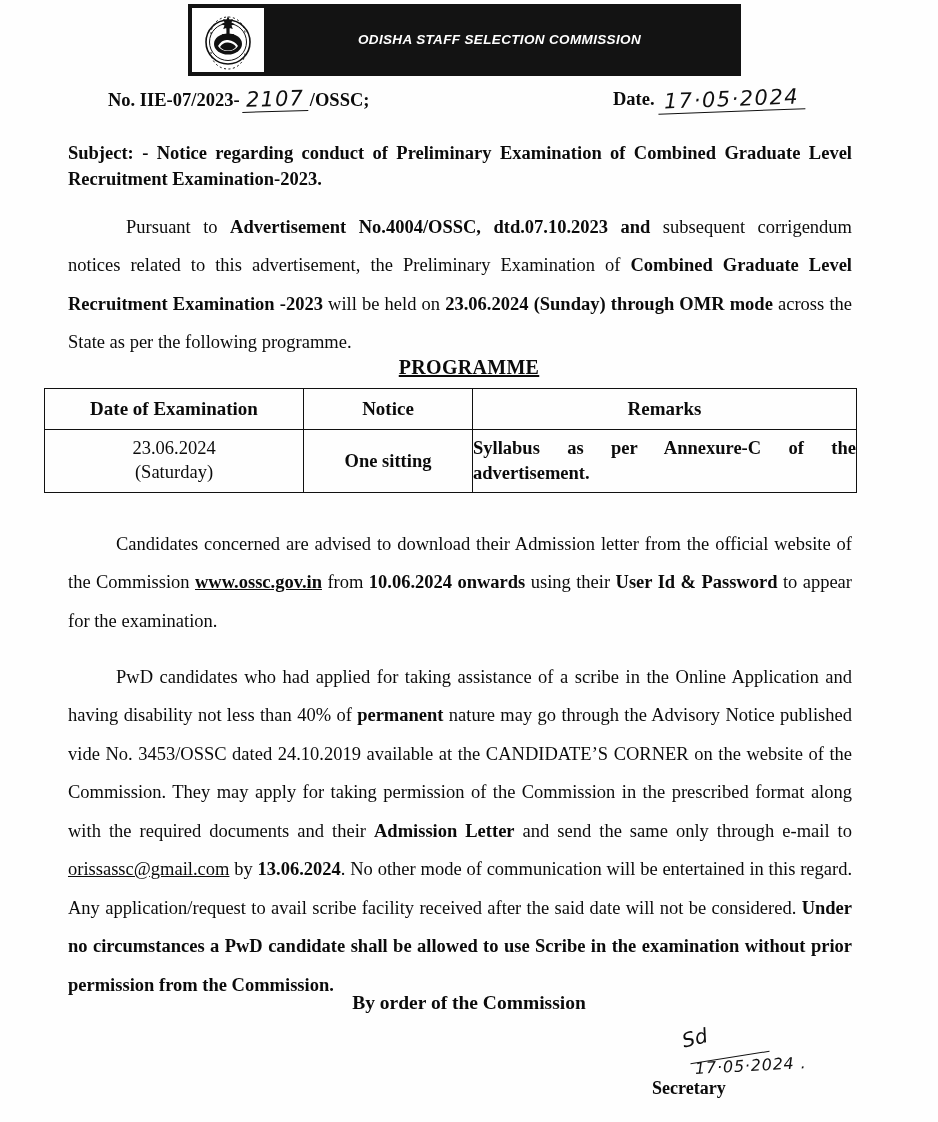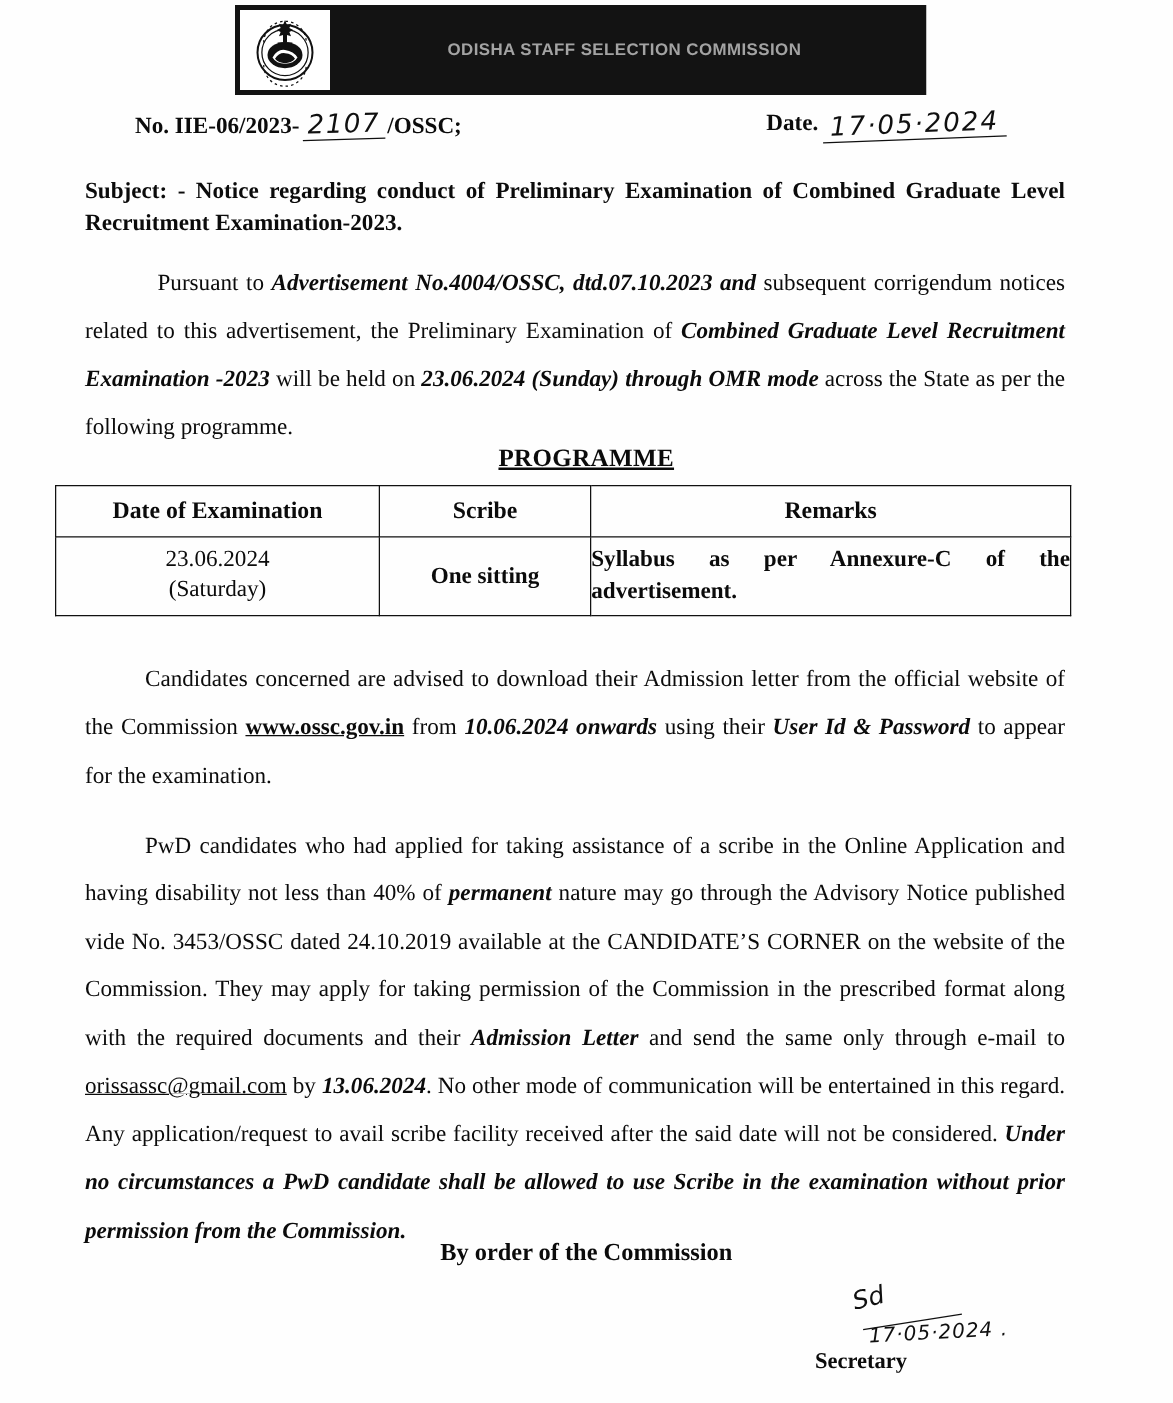--- a/index.html
+++ b/index.html
@@ -44,23 +44,24 @@
     flex: 0 0 auto;
   }
   .emblem-svg { display: block; }
 
   .header-text {
     flex: 1 1 auto;
     display: flex;
     flex-direction: column;
     align-items: center;
     justify-content: center;
-    color: #a3a3a3;
+    color: #ffffff;
     font-family: "Liberation Sans", "DejaVu Sans", sans-serif;
     padding-right: 6px;
+    font-style: italic;
   }
   .header-line1 {
     font-size: 13.5px;
     font-weight: bold;
     letter-spacing: 0.35px;
     line-height: 1.15;
     white-space: nowrap;
   }
   .header-line2 {
     font-size: 23px;
@@ -143,21 +144,21 @@
 
   .para {
     position: absolute;
     left: 68px;
     width: 784px;
     font-size: 18.5px;
     line-height: 2.08;
     text-align: justify;
     text-align-last: left;
   }
-  .para b { font-weight: bold; font-style: italic; }
+  .para b { font-weight: bold; }
   .indent { display: inline-block; width: 58px; }
   .indent-sm { display: inline-block; width: 48px; }
   .ul { text-decoration: underline; font-weight: bold; }
   .ul-link { text-decoration: underline; }
 
   #para-intro { top: 208px; }
   #para-download { top: 525px; }
   #para-pwd { top: 658px; }
 
   
@@ -302,21 +303,21 @@
         <path d="M13 42 a17 17 0 0 0 34 0" fill="none" stroke="#111" stroke-width="1" stroke-dasharray="2 2.5"></path>
       </svg>
     </div>
     <div class="header-text">
       <div class="header-line1">ODISHA STAFF SELECTION COMMISSION</div>
     </div>
   </div>
 
   <div class="ref-row">
     <div class="ref-no">
-      <span>No. IIE-06/2023-</span>
+      <span>No. IIE-07/2023-</span>
         <span class="hand">2107</span>
         <span>/OSSC;</span>
     </div>
     <div class="ref-date">
       <span>Date.</span>
         <span class="hand-date">17·05·2024</span>
     </div>
   </div>
 
   <div class="subject"><span>Subject: - </span><span>Notice regarding conduct of Preliminary Examination of Combined Graduate Level Recruitment Examination-2023.</span></div>
@@ -324,21 +325,21 @@
   <div class="para" id="para-intro">
     <span class="indent"></span><span>Pursuant to </span><b>Advertisement No.4004/OSSC, dtd.07.10.2023 and</b><span> subsequent corrigendum notices related to this advertisement, the Preliminary Examination of </span><b>Combined Graduate Level Recruitment Examination -2023</b><span> will be held on </span><b>23.06.2024 (Sunday) through OMR mode</b><span> across the State as per the following programme.</span>
   </div>
 
   <div class="programme-heading">PROGRAMME</div>
 
   <table class="programme-table">
     <thead>
       <tr>
         <th class="col-date">Date of Examination</th>
-        <th class="col-sitting">Scribe</th>
+        <th class="col-sitting">Notice</th>
         <th class="col-remarks">Remarks</th>
       </tr>
     </thead>
     <tbody>
       <tr>
         <td class="cell-date">
           <div>23.06.2024</div>
           <div>(Saturday)</div>
         </td>
         <td class="cell-sitting">One sitting</td>

